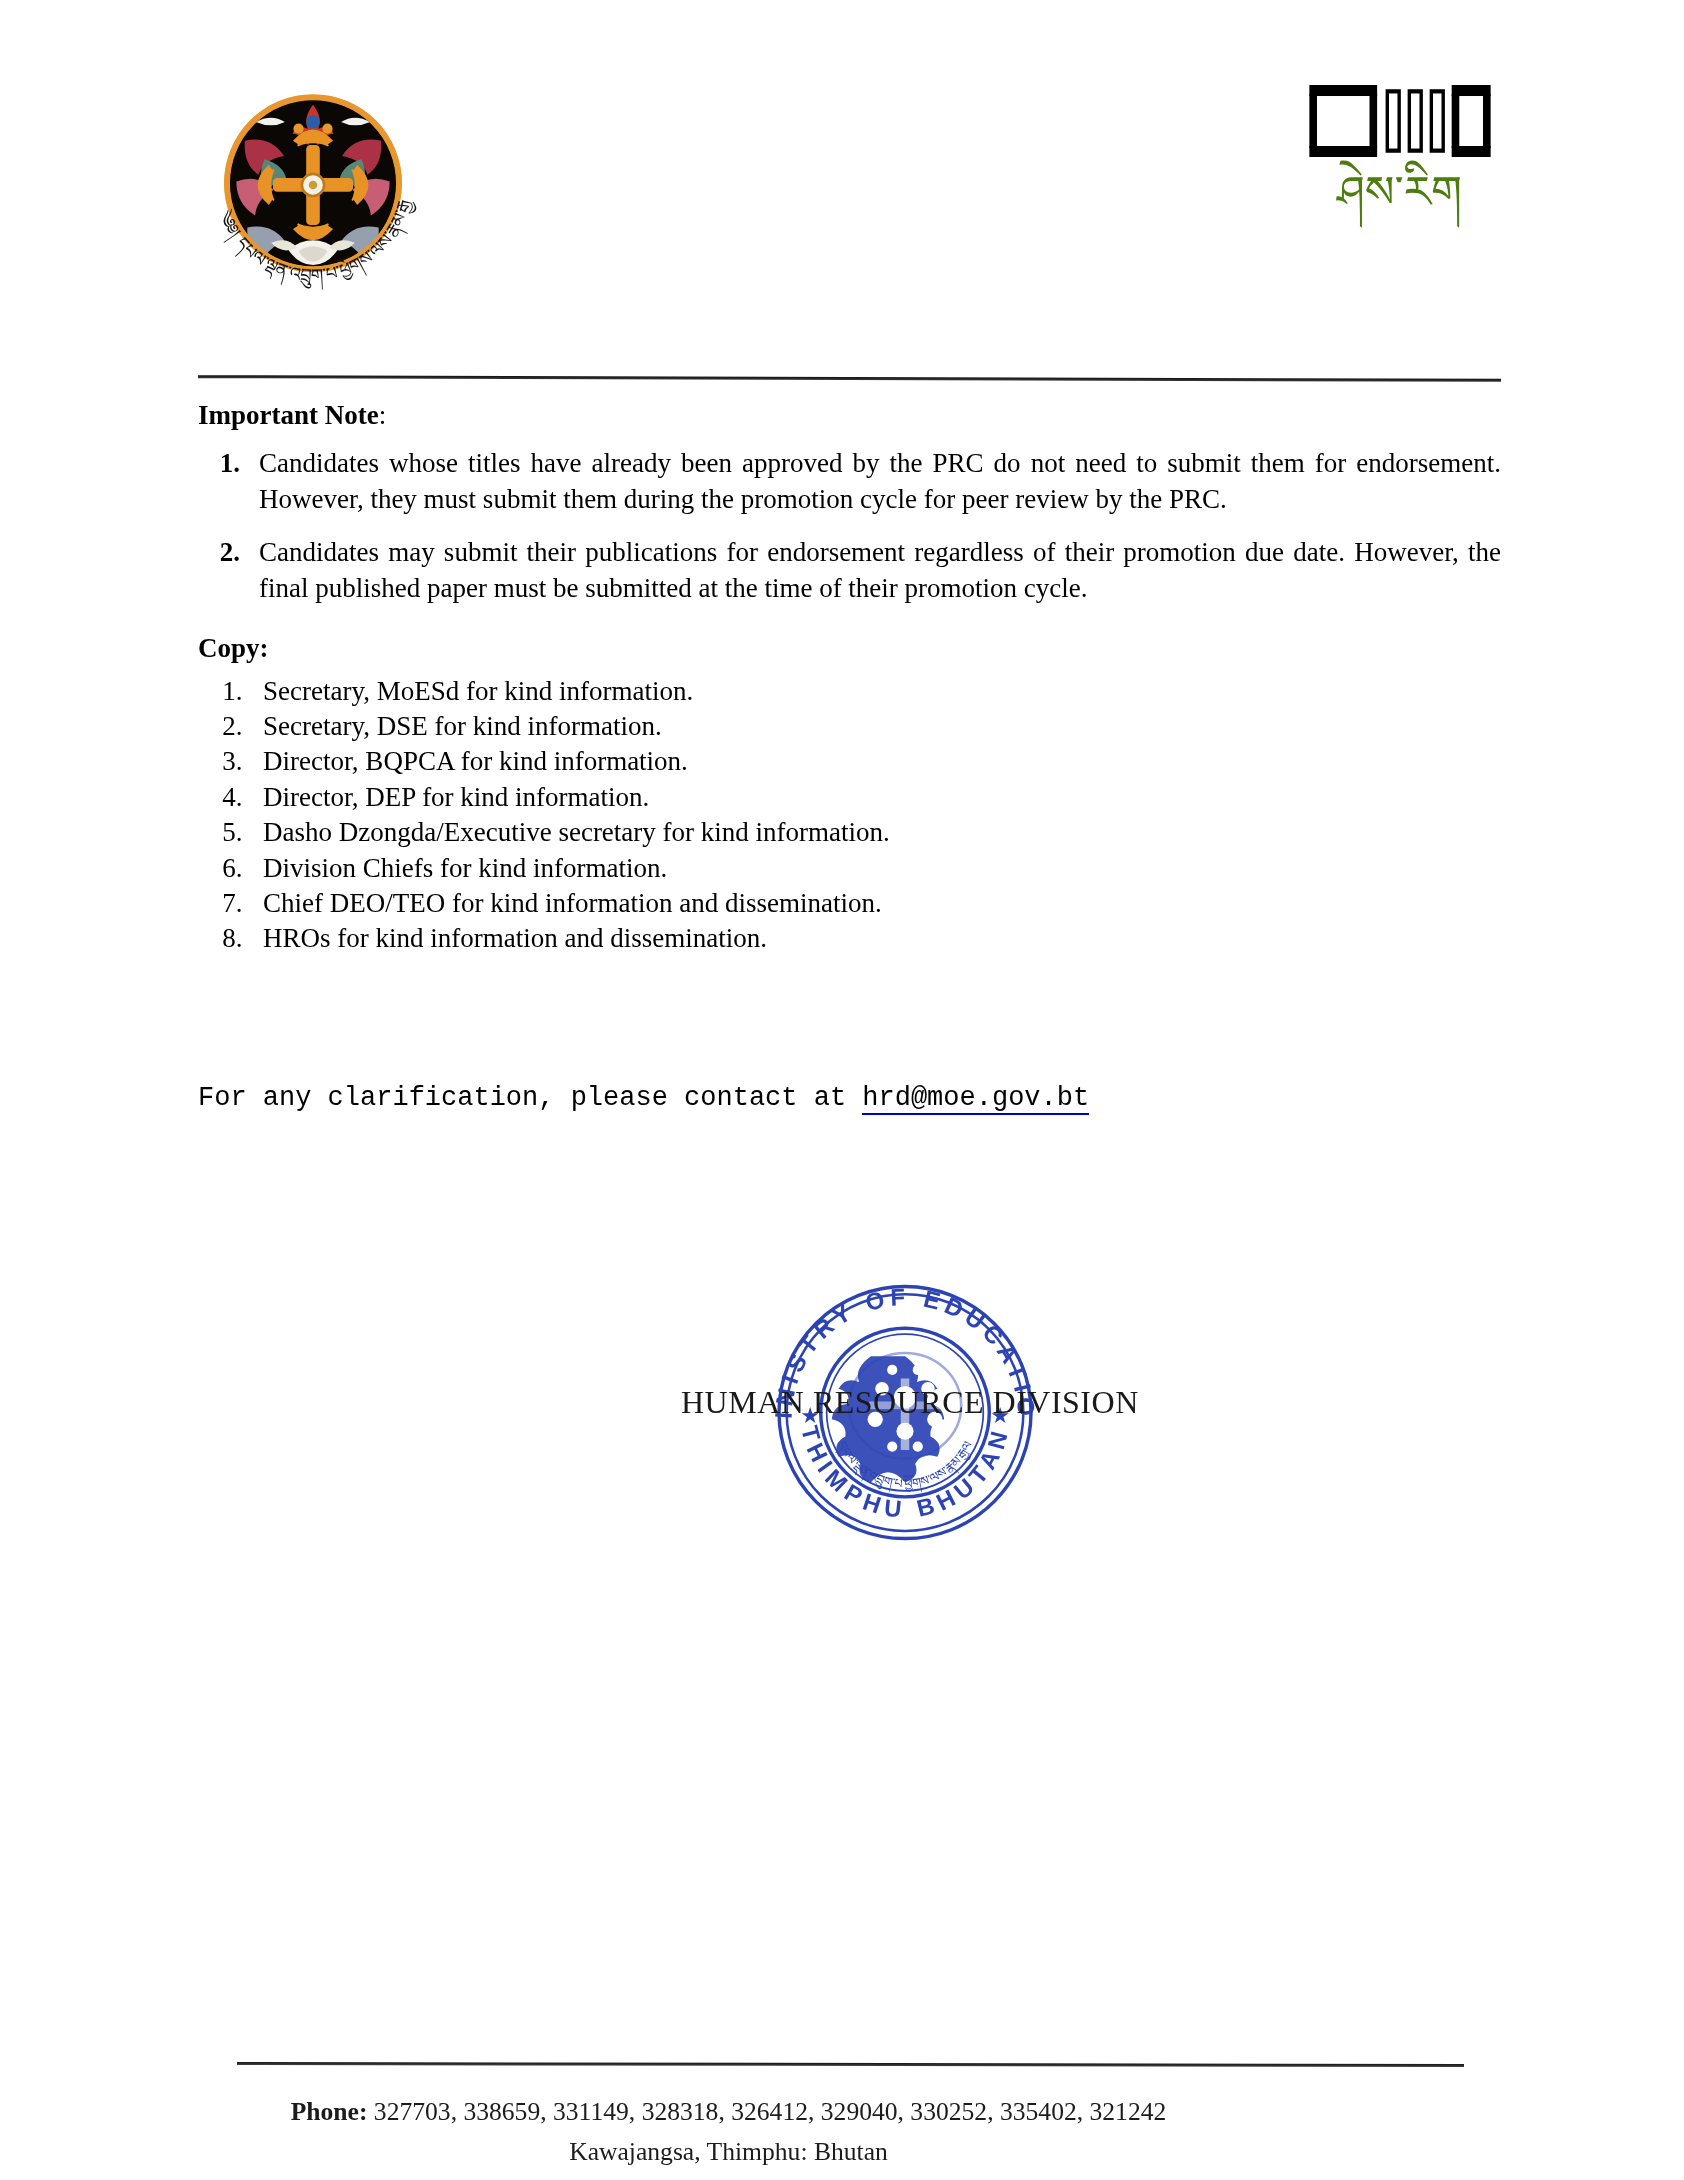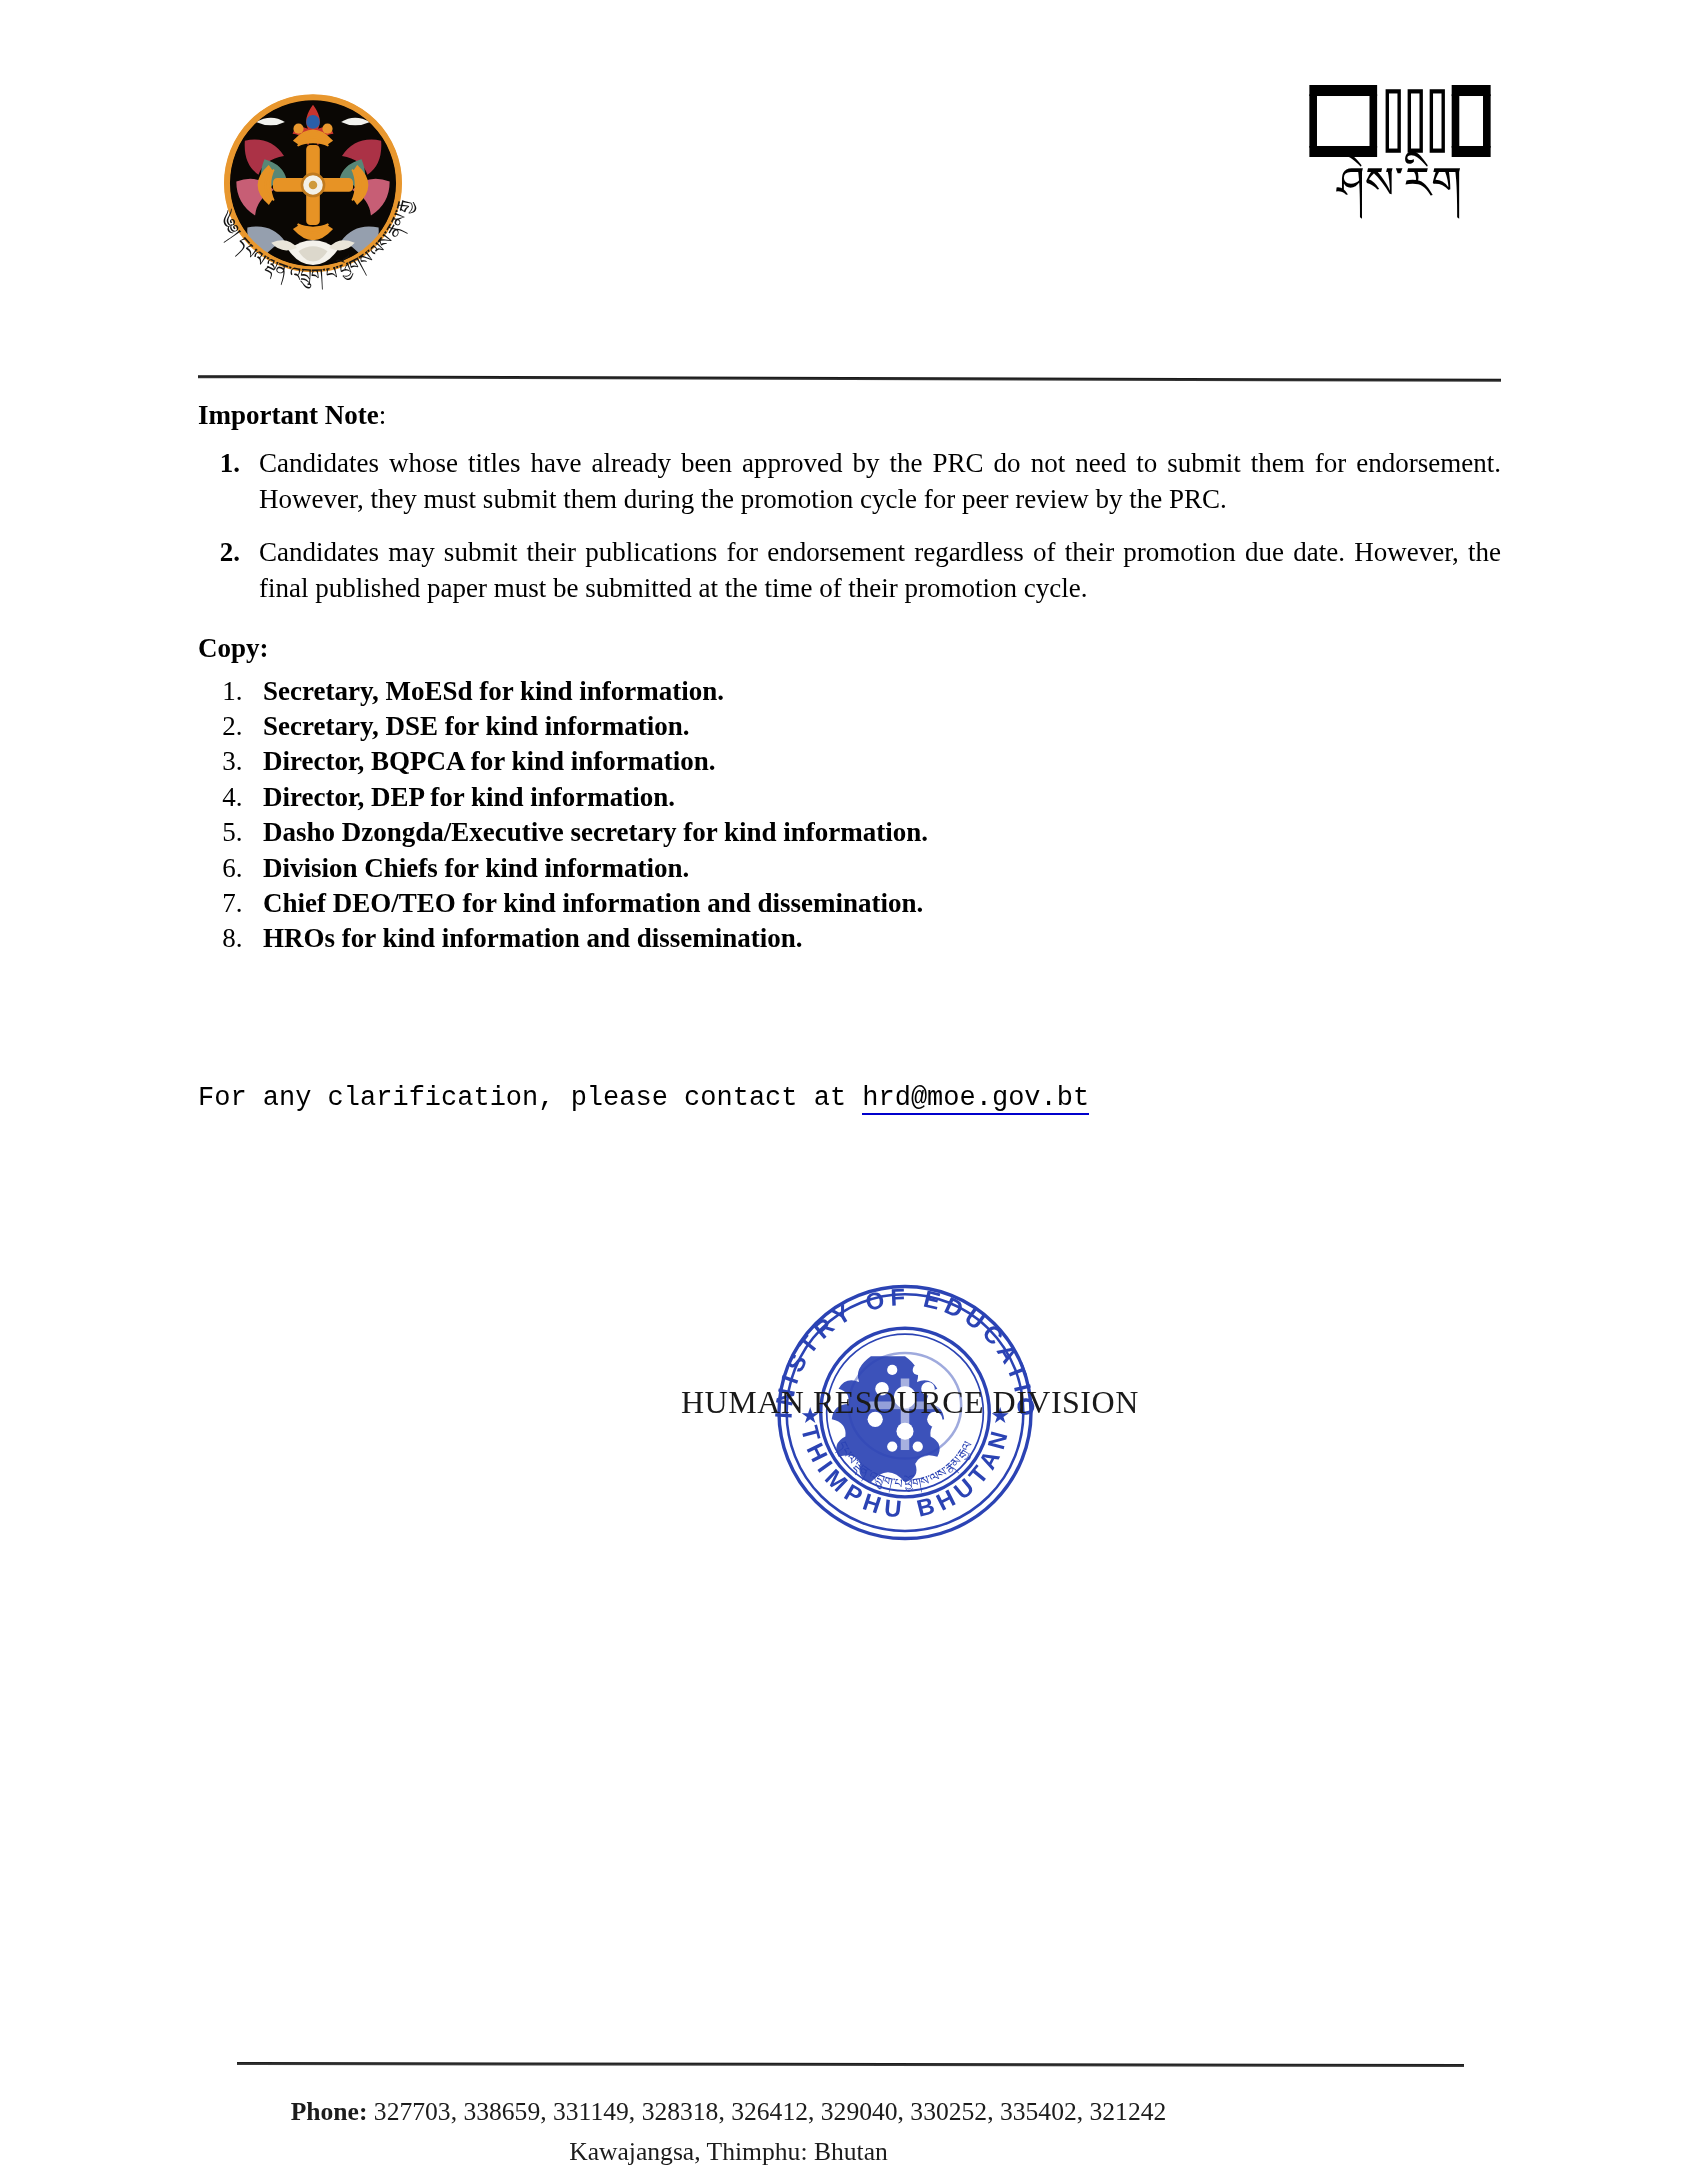--- a/index.html
+++ b/index.html
@@ -90,22 +90,22 @@
     position: relative;
     width: 186px;
     height: 72px;
     margin: 17px auto 0 auto;
   }
   .moe-dzo {
     font-family: "DejaVu Sans", sans-serif;
     font-size: 44px;
     text-align: center;
     line-height: 1;
-    margin-top: 4px;
-    color: #000000;
+    margin-top: 13px;
+    color: #4d7c0f;
     white-space: nowrap;
   }
 
   .rule-top {
     position: absolute;
     left: 198px;
     top: 377px;
     width: 1303px;
     height: 3.4px;
     background: linear-gradient(to bottom, #121212, #3a3a3a);
@@ -177,21 +177,20 @@
   .copy-num {
     width: 65px;
     flex: 0 0 65px;
     text-align: right;
     padding-right: 20.4px;
     box-sizing: border-box;
     font-size: 27px;
   }
   .copy-text {
     font-size: 27px;
-    font-weight: bold;
   }
 
   .contact-line {
     margin-left: 198px;
     margin-top: 126px;
     font-size: 27px;
     font-family: Liberation Mono, monospace;
   }
   .email-link {
     color: #000000;

